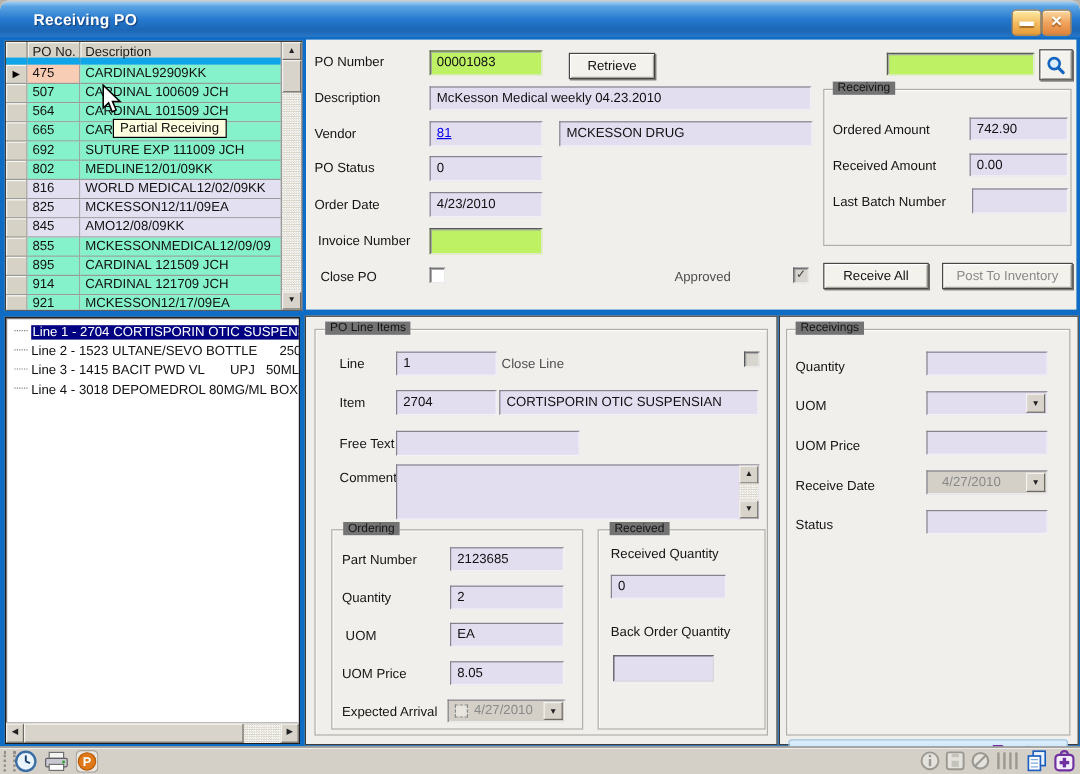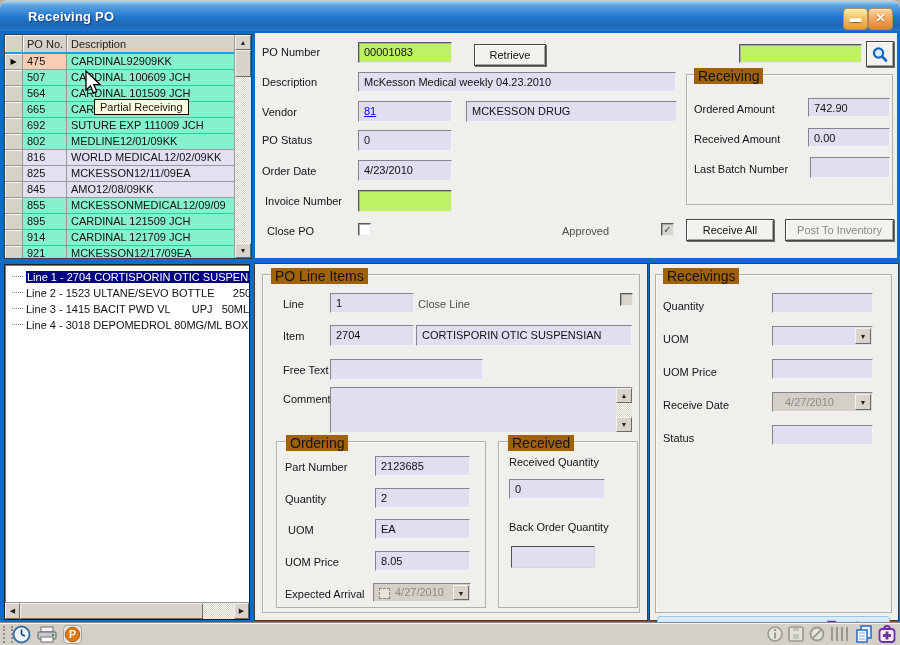--- a/index.html
+++ b/index.html
@@ -24,21 +24,21 @@
   
   .content{position:absolute;left:0;top:31px;width:900px;height:591px;background:#0e6cc4;}
   .panel{position:absolute;background:#f1efec;}
   .dkborder{border:1px solid #3c3c3c;}
 
   
   .grid-panel{left:4px;top:3px;width:246px;height:223px;background:#fff;border:1px solid #3c3c3c;}
   .grid-inner{position:absolute;left:0;top:0;right:16px;bottom:0;overflow:hidden;}
   .grid-header{display:flex;height:19px;background:#d6d2c6;}
   .gh{font-size:11px;color:#1c1c1c;line-height:18px;padding-left:4px;box-sizing:border-box;
-      border-right:1px solid #8f8d86;border-bottom:2px solid #0ea5e9;
+      border-right:1px solid #8f8d86;border-bottom:6px solid #0ea5e9;
       box-shadow:inset 1px 1px 0 #f8f7f4;}
   .gh.rowhdr{width:18px;padding:0;}
   .gh.po{width:44px;}
   .gh.desc{flex:1;}
   .grid-row{display:flex;height:16px;}
   .cell{font-size:11px;color:#111;line-height:15px;padding-left:4px;box-sizing:border-box;
       border-right:1px solid #9a9a9a;border-bottom:1px solid #9a9a9a;white-space:nowrap;overflow:hidden;}
   .cell.rowhdr{width:18px;padding:0;background:#d6d2c6;box-shadow:inset 1px 1px 0 #f8f7f4;
       text-align:center;font-size:8px;line-height:15px;color:#000;}
   .cell.po{width:44px;}
@@ -69,21 +69,21 @@
   .btn{position:absolute;background:#f4f2ec;border:1px solid #454545;box-sizing:border-box;
       box-shadow:inset 1px 1px 0 #ffffff,inset -1px -1px 0 #a9a59d,1px 1px 0 rgba(40,40,40,.65);
       font-size:11px;color:#111;text-align:center;cursor:default;}
   .btn.disabled{color:#8a8a8a;}
   .link{color:#0000ee;text-decoration:underline;}
   .checkbox{position:absolute;width:13px;height:13px;box-sizing:border-box;background:#fff;
       border:1px solid;border-color:#58585c #e9e9e9 #e9e9e9 #58585c;box-shadow:inset 1px 1px 0 #a8a8a8;
       font-size:10px;line-height:11px;text-align:center;color:#444;}
   .checkbox.gray{background:#d8d5ce;}
   .groupbox{position:absolute;border:1px solid #b2afa8;box-shadow:inset 1px 1px 0 #fbfaf8;box-sizing:border-box;}
-  .gtitle{position:absolute;font-size:14px;color:#141414;background:#a16207;padding:0 4px;white-space:nowrap;}
+  .gtitle{position:absolute;font-size:10px;color:#141414;background:#737373;padding:0 4px;white-space:nowrap;}
   .combo-btn{position:absolute;right:1px;top:1px;bottom:1px;width:16px;background:#d8d4cc;
       border:1px solid;border-color:#f4f2ee #6e6a64 #6e6a64 #f4f2ee;box-sizing:border-box;
       font-size:7px;color:#222;text-align:center;line-height:15px;}
 
   
   .tree-panel{left:4px;top:233px;width:244px;height:354px;background:#fff;border:1px solid #1f1f1f;
       box-shadow:inset 1px 1px 0 #7a7a7a;}
   .ti{height:16px;line-height:16px;font-size:11px;white-space:pre;overflow:hidden;}
   .ti .conn{display:inline-block;width:11px;height:1px;border-top:1px dotted #808080;
       vertical-align:middle;margin:0 3px 3px 7px;}

